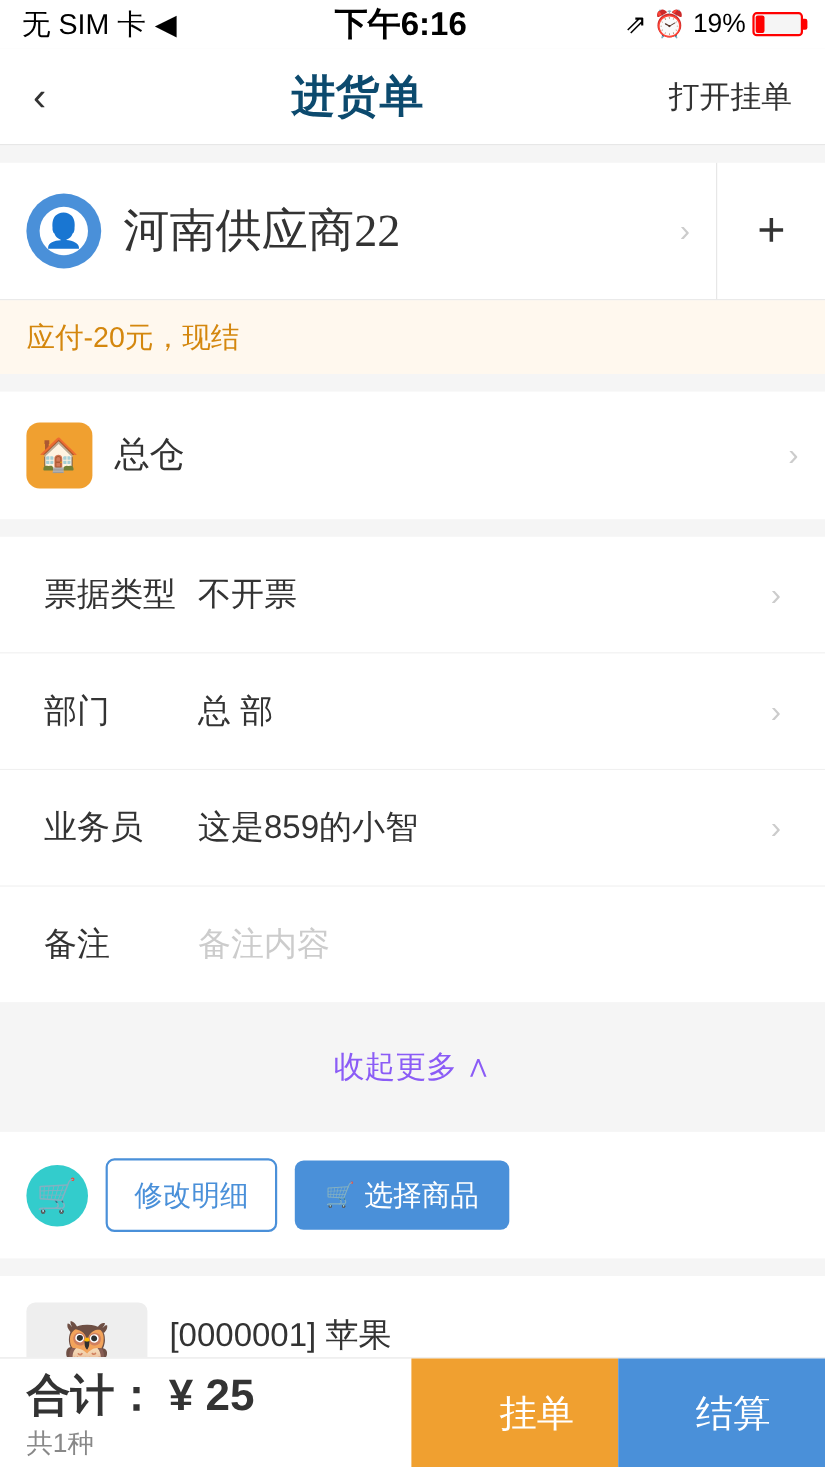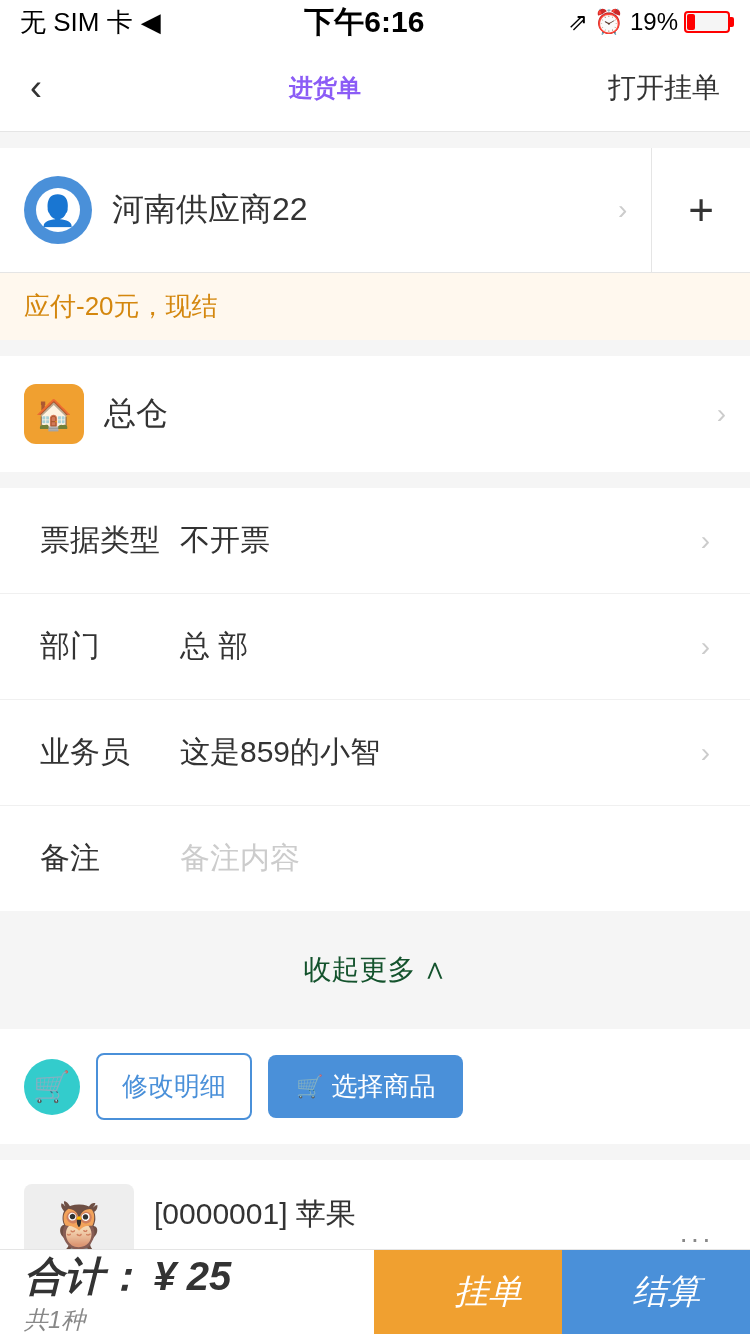--- a/index.html
+++ b/index.html
@@ -64,23 +64,23 @@
       justify-content: space-between;
       padding: 0 30px;
       border-bottom: 1px solid #e5e5e5;
     }
     .nav-back {
       font-size: 36px;
       color: #333;
       cursor: pointer;
     }
     .nav-title {
-      font-size: 24px;
+      font-size: 40px;
       font-weight: 600;
-      color: #8b5cf6;
+      color: #0c4a6e;
     }
     .nav-action {
       font-size: 28px;
       color: #333;
       cursor: pointer;
     }
 
     
     .section {
       background: #fff;
@@ -120,23 +120,24 @@
       background: #fff;
       display: flex;
       align-items: center;
       justify-content: center;
     }
     .person-icon {
       font-size: 30px;
       color: #4a90d9;
     }
     .supplier-name {
-      font-size: 32px;
-      color: #333;
-      flex: 1;
+      font-size: 42px;
+      color: #333;
+      flex: 1;
+      font-family: Liberation Serif, serif;
     }
     .chevron-right {
       color: #ccc;
       font-size: 28px;
     }
     .supplier-add {
       display: flex;
       align-items: center;
       justify-content: center;
       padding: 0 36px;
@@ -210,21 +211,21 @@
     .form-value.placeholder {
       color: #ccc;
     }
 
     
     .collapse-btn {
       background: #f5f5f5;
       text-align: center;
       padding: 24px;
       font-size: 28px;
-      color: #14532d;
+      color: #8b5cf6;
       cursor: pointer;
       margin-bottom: 16px;
     }
 
     
     .products-header {
       background: #fff;
       display: flex;
       align-items: center;
       padding: 24px;
@@ -324,25 +325,24 @@
       color: #888;
       letter-spacing: 2px;
     }
 
     
     .bottom-bar {
       position: fixed;
       bottom: 0;
       left: 0;
       width: 750px;
-      height: 85px;
+      height: 100px;
       display: flex;
       background: #fff;
       border-top: 1px solid #e5e5e5;
-      font-style: italic;
     }
     .total-section {
       flex: 1;
       display: flex;
       flex-direction: column;
       justify-content: center;
       padding: 0 24px;
     }
     .total-amount {
       font-size: 34px;

